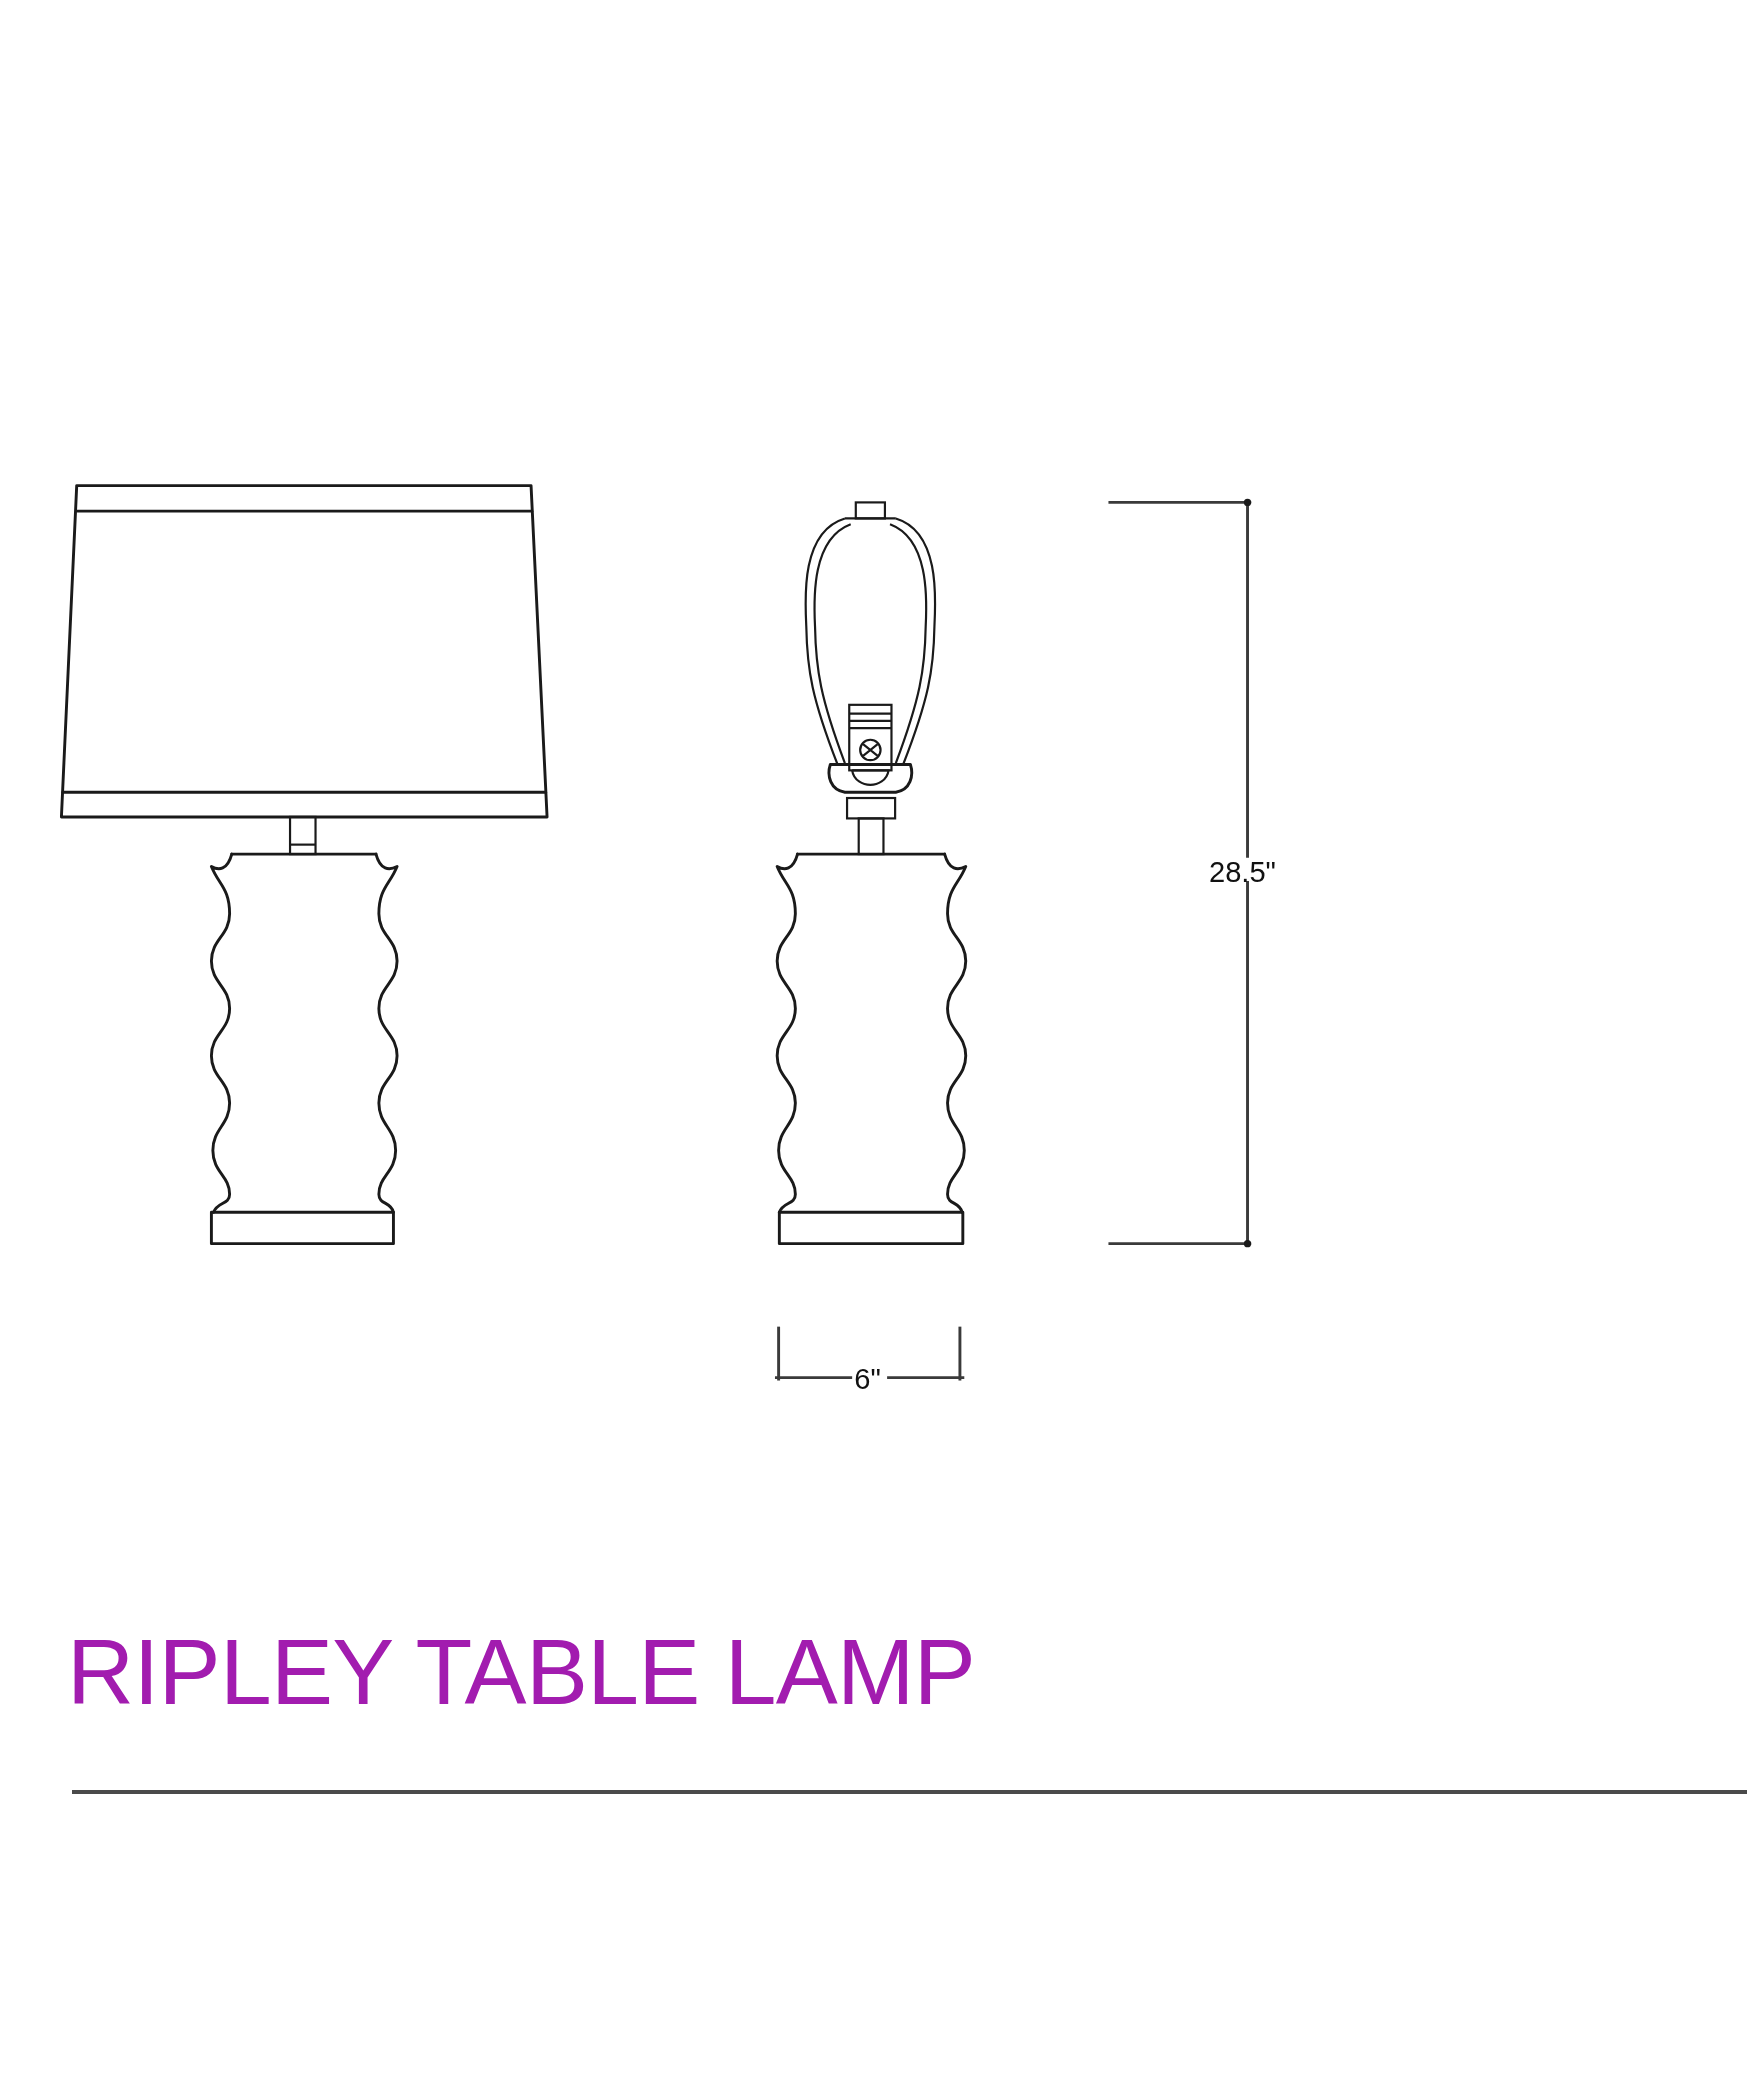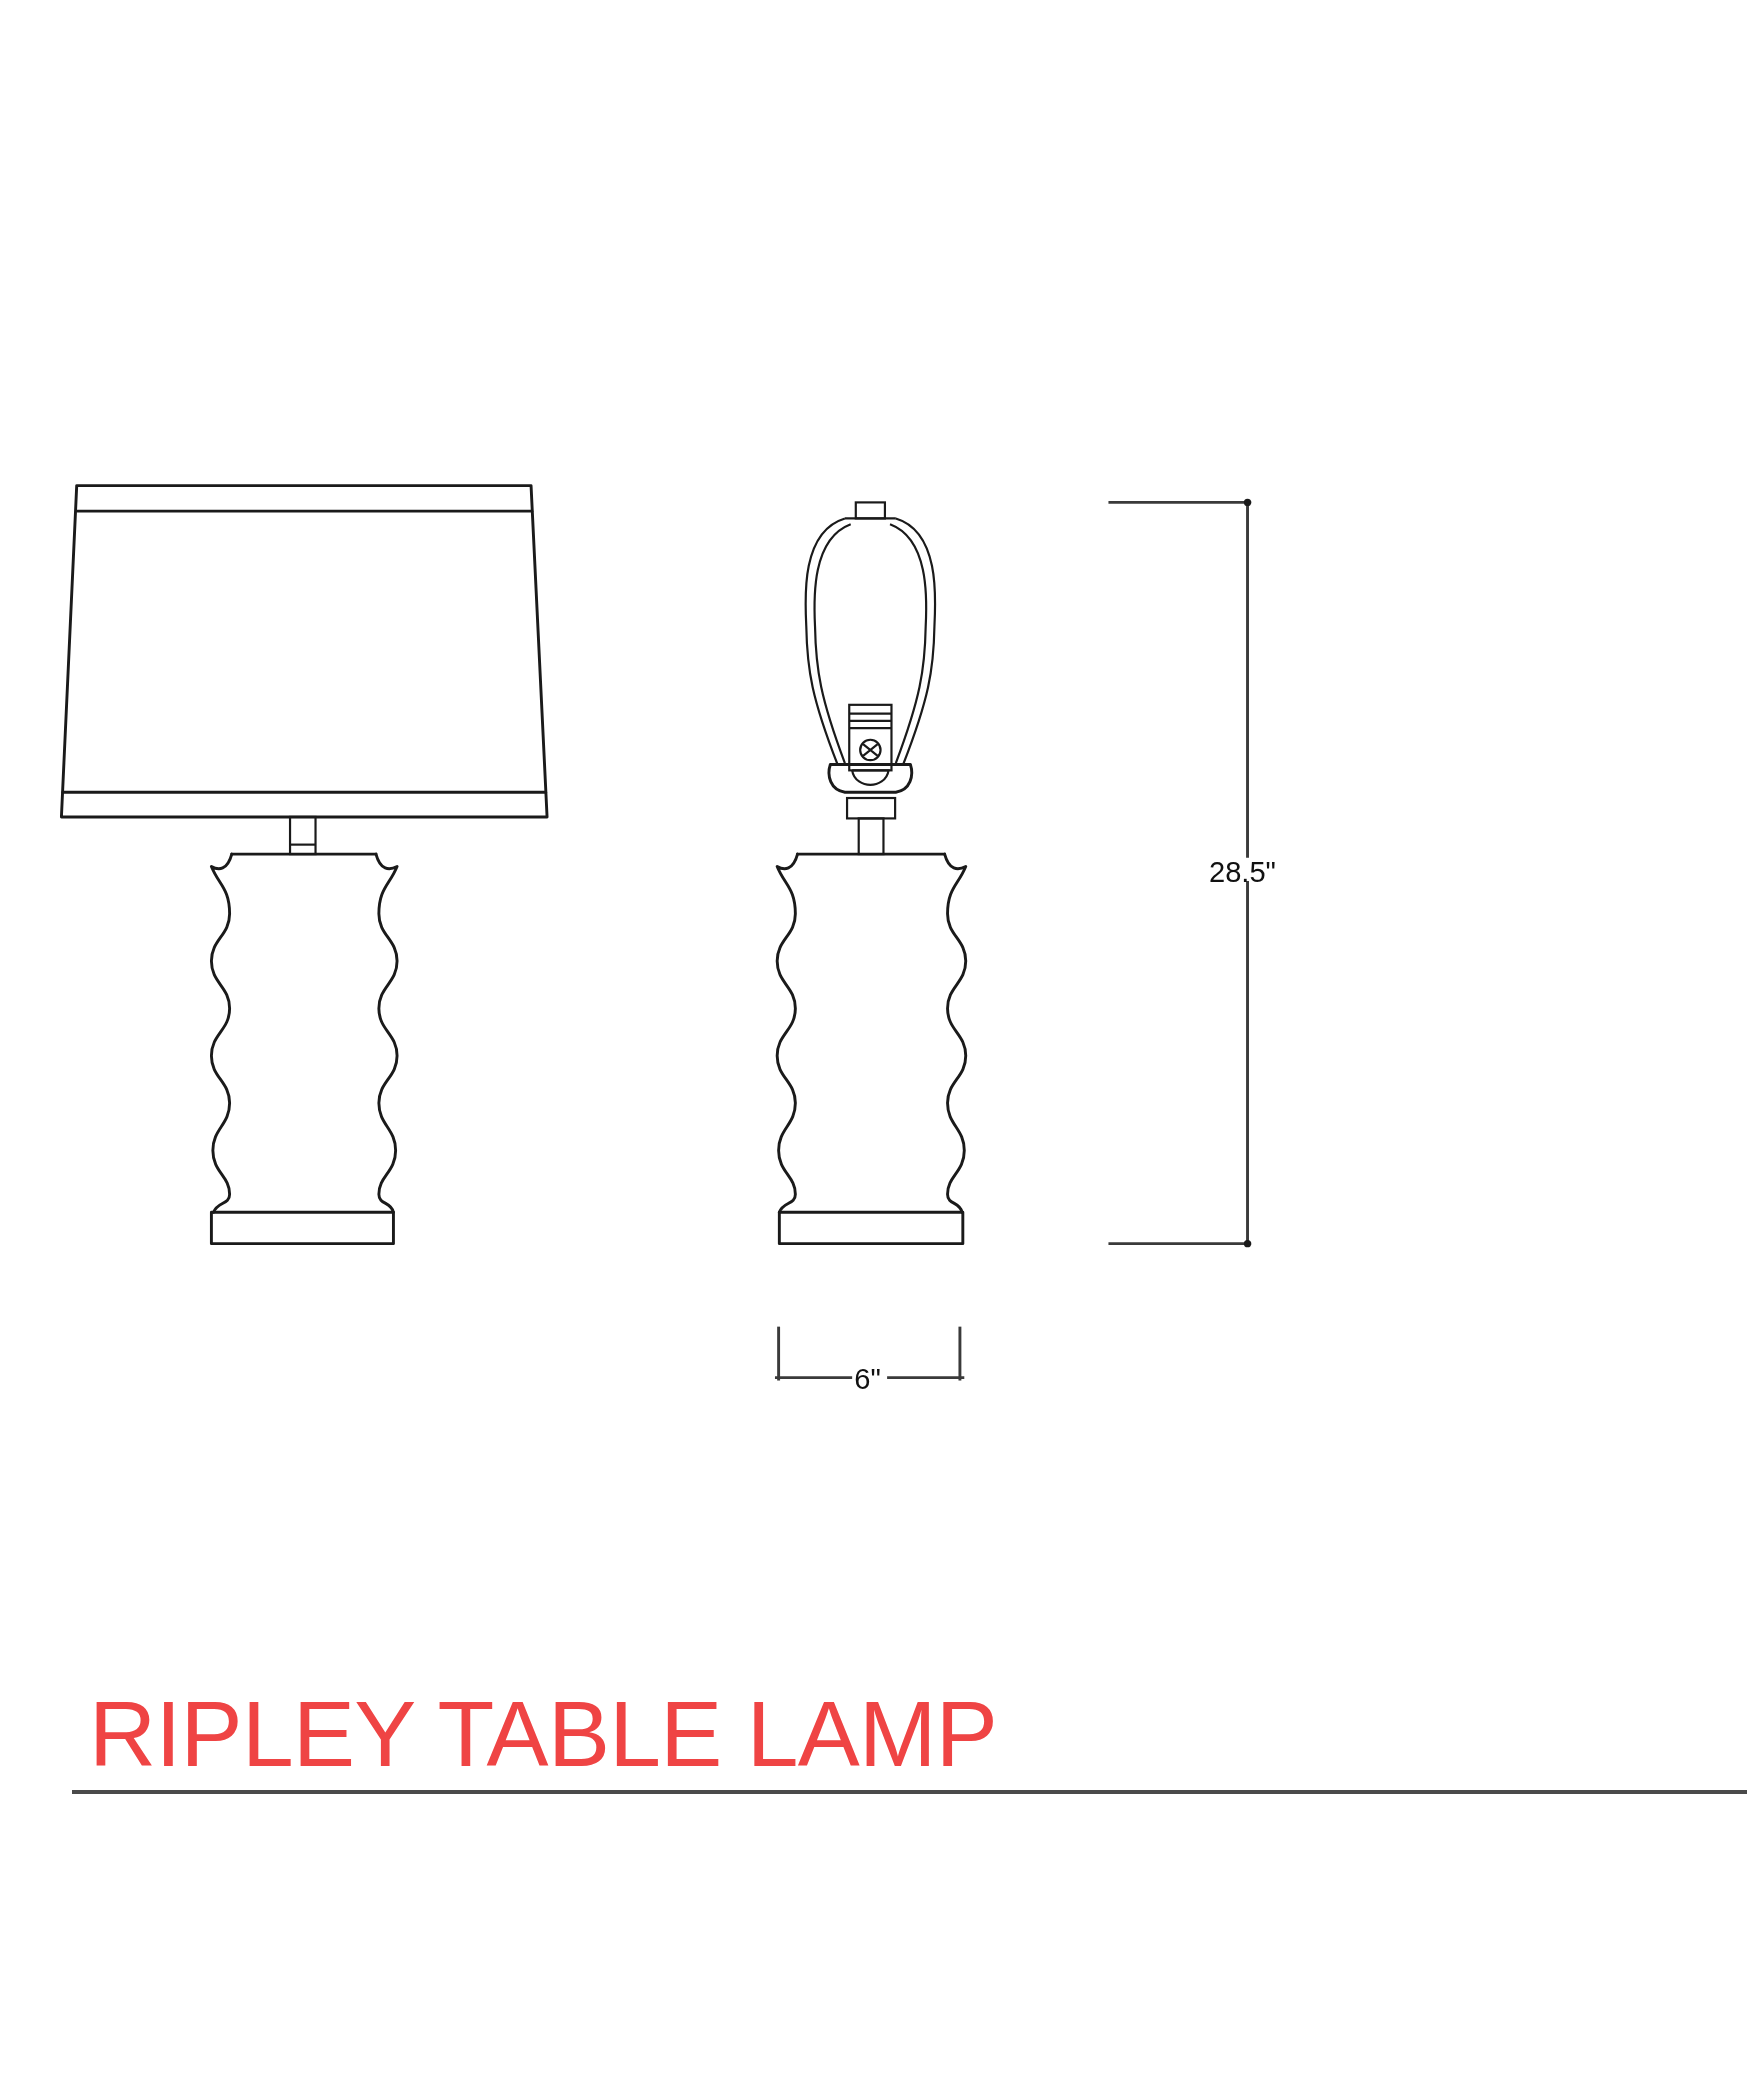--- a/index.html
+++ b/index.html
@@ -2,21 +2,21 @@
 <html style="font-size:11.7px"><head>
 <meta charset="utf-8">
 <style>
   html, body { margin: 0; padding: 0; background: #ffffff; }
   body { width: 1748px; height: 2097px; position: relative; overflow: hidden; font-family: "Liberation Sans", sans-serif; }
   svg { position: absolute; left: 0; top: 0; }
   .ln { fill: none; stroke: #1a1a1a; stroke-width: 4; stroke-linejoin: round; stroke-linecap: round; }
   .thin { fill: none; stroke: #1a1a1a; stroke-width: 3; }
   .dim { fill: none; stroke: #3a3a3a; stroke-width: 4; }
   .dimtxt { font-family: "Liberation Sans", sans-serif; font-size: 40px; fill: #111; }
-  .title { position: absolute; left: 67px; top: 1688px; font-size: 93px; color: #ef4444; letter-spacing: -0.7px; white-space: nowrap; line-height: 1; margin-left: 22px; }
+  .title { position: absolute; left: 67px; top: 1626px; font-size: 93px; color: #a21caf; letter-spacing: -0.7px; white-space: nowrap; line-height: 1; }
   .rule { position: absolute; left: 72px; top: 1790px; width: 1676px; height: 3.6px; background: #4a4a4a; }
 </style>
 </head>
 <body>
 
 <svg width="1748" height="2097" viewBox="0 0 2400 2880" xmlns="http://www.w3.org/2000/svg">
 
   <g>
     <path class="ln" d="M105 667 L729 667 L751 1122 L84 1122 Z"></path>
     <line class="ln" x1="106" y1="702" x2="730" y2="702"></line>

